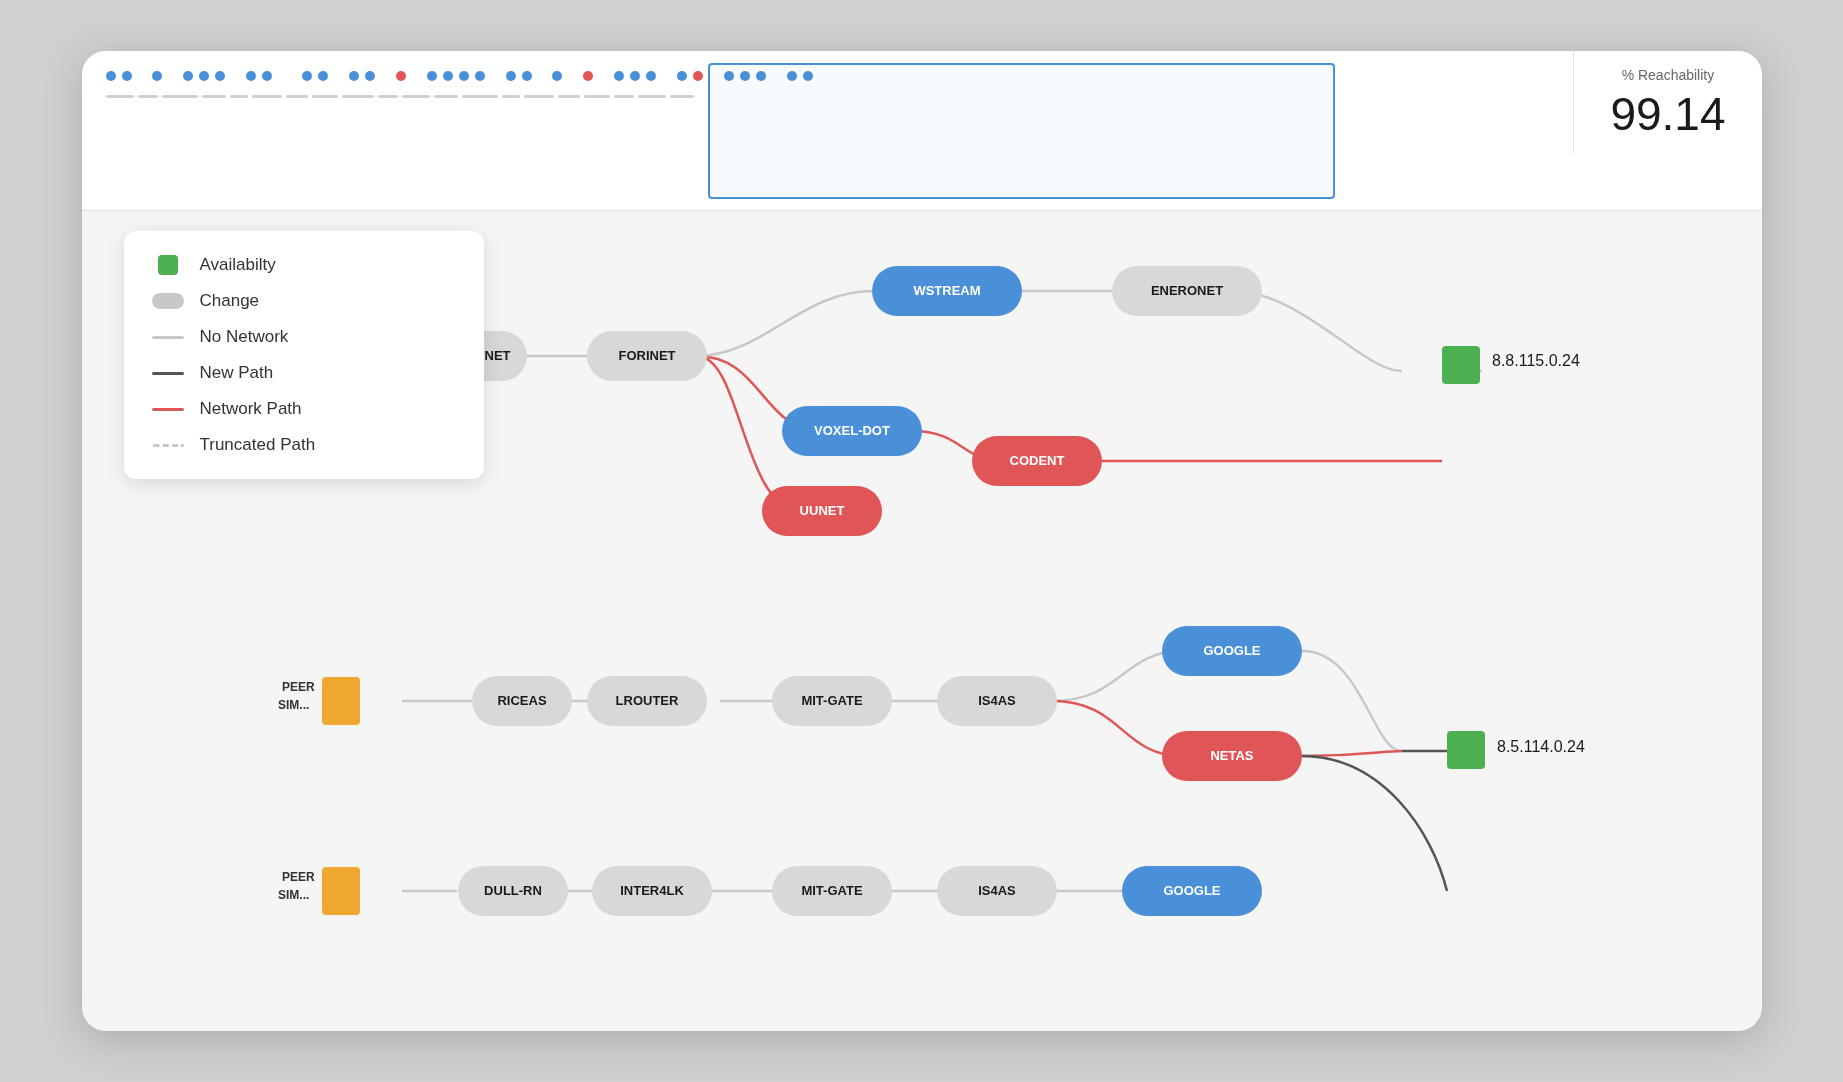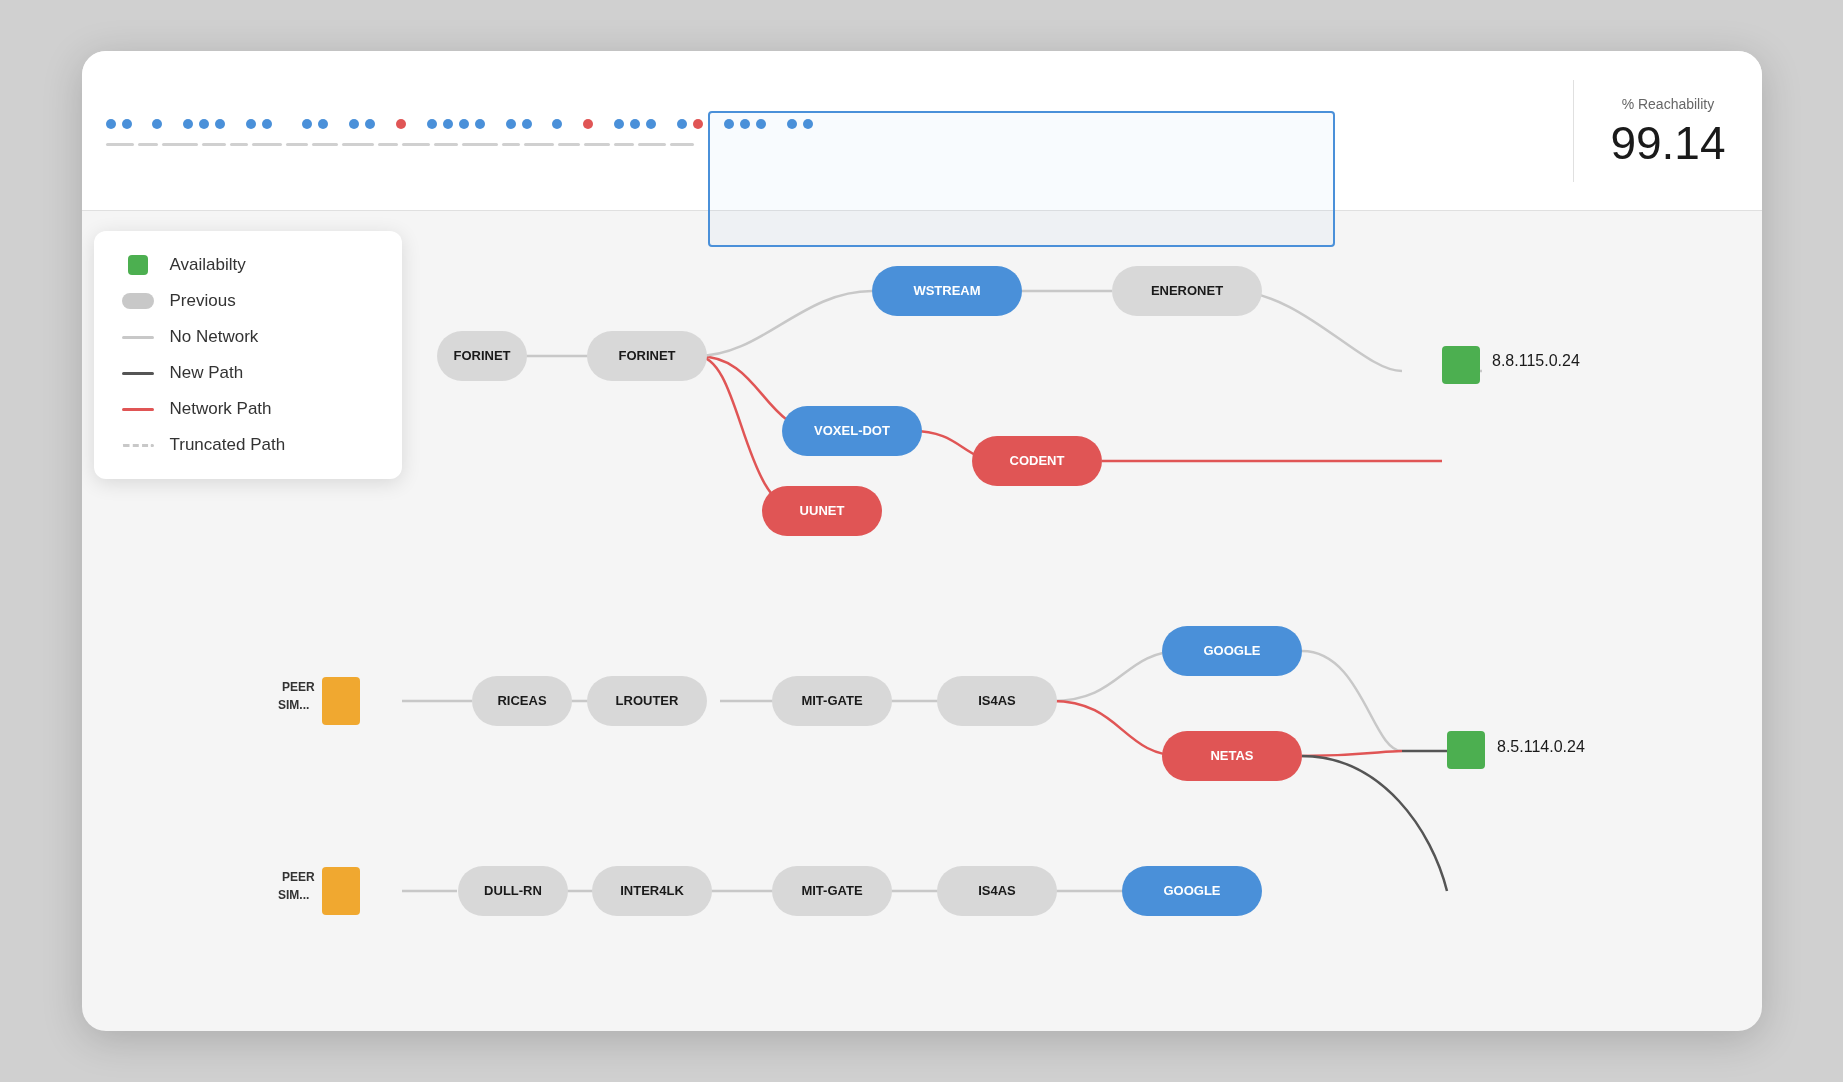--- a/index.html
+++ b/index.html
@@ -19,21 +19,21 @@
       background: #f5f5f5;
       border-radius: 24px;
       box-shadow: 0 8px 40px rgba(0,0,0,0.18);
       position: relative;
       overflow: hidden;
     }
 
     
     .top-bar {
       display: flex;
-      align-items: center;
+      align-items: flex-start;
       height: 160px;
       border-bottom: 1px solid #e0e0e0;
       background: #fff;
     }
 
     .timeline-area {
       flex: 1;
       display: flex;
       align-items: center;
       padding: 16px 24px;
@@ -120,22 +120,22 @@
       font-size: 46px;
       font-weight: 400;
       color: #1a1a1a;
       line-height: 1;
     }
 
     
     .legend-box {
       position: absolute;
       top: 180px;
-      left: 12px;
-      width: 308px;
+      left: 42px;
+      width: 360px;
       background: #fff;
       border-radius: 12px;
       box-shadow: 0 4px 20px rgba(0,0,0,0.12);
       padding: 24px 28px;
       z-index: 10;
     }
 
     .legend-item {
       display: flex;
       align-items: center;
@@ -320,21 +320,21 @@
     <div class="legend-item">
       <div class="legend-icon">
         <div class="legend-square"></div>
       </div>
       <span class="legend-label">Availabilty</span>
     </div>
     <div class="legend-item">
       <div class="legend-icon">
         <div class="legend-node"></div>
       </div>
-      <span class="legend-label">Previous</span>
+      <span class="legend-label">Change</span>
     </div>
     <div class="legend-item">
       <div class="legend-icon">
         <div class="legend-line no-change"></div>
       </div>
       <span class="legend-label">No Network</span>
     </div>
     <div class="legend-item">
       <div class="legend-icon">
         <div class="legend-line new-path"></div>

